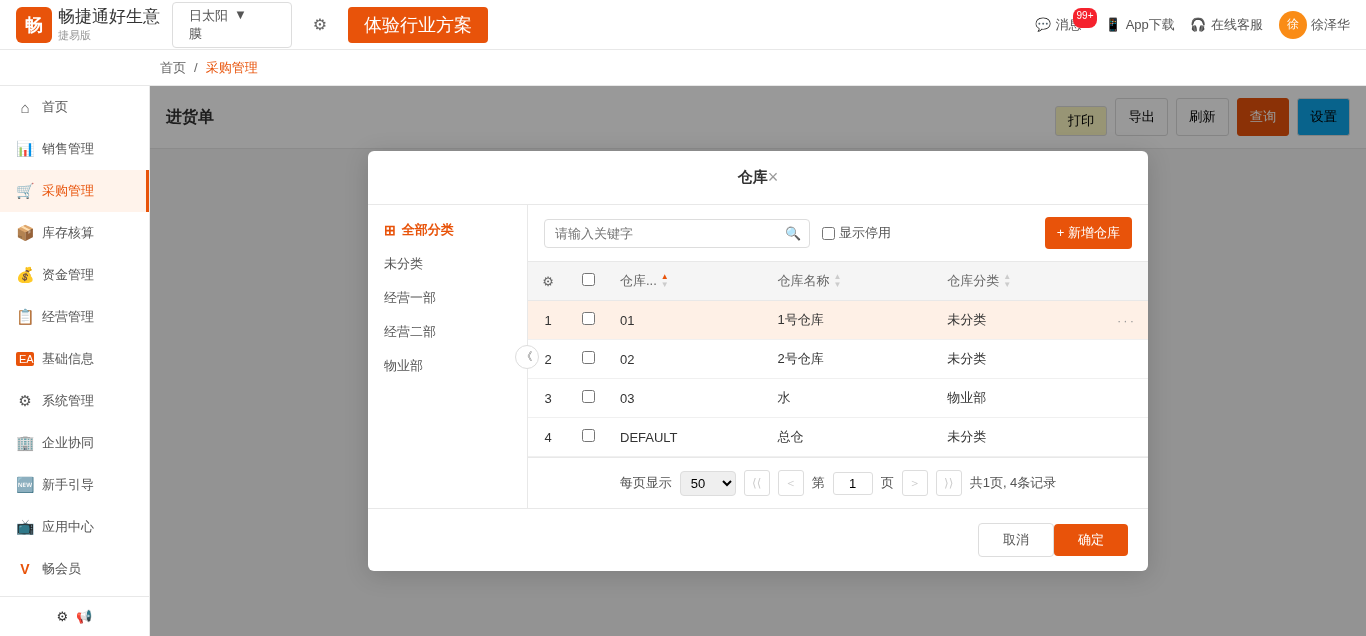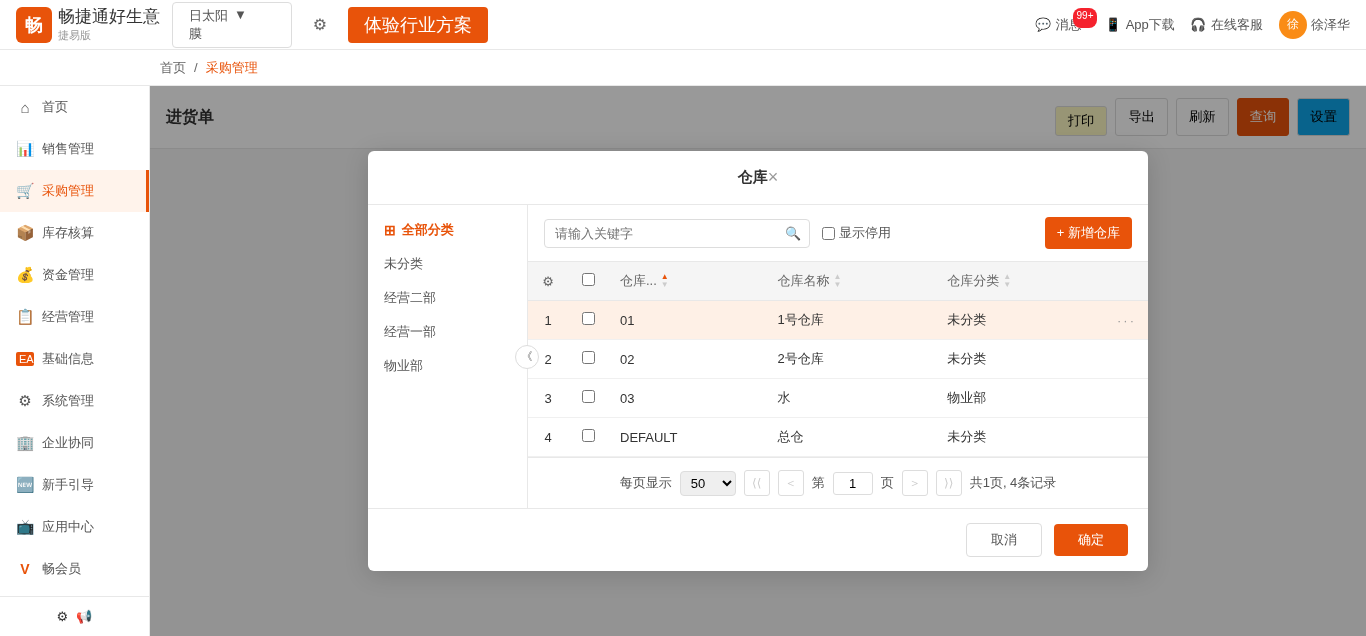--- a/index.html
+++ b/index.html
@@ -79,21 +79,21 @@
     .sort-arrows .up { color: #e8530a; }
 
     
     .modal-pagination { padding: 12px 16px; display: flex; align-items: center; justify-content: center; gap: 8px; border-top: 1px solid #e8e8e8; font-size: 13px; color: #555; }
     .page-size-select { border: 1px solid #ddd; border-radius: 4px; padding: 3px 6px; font-size: 13px; }
     .page-nav { width: 26px; height: 26px; display: flex; align-items: center; justify-content: center; cursor: pointer; border: 1px solid #ddd; border-radius: 3px; background: #fff; color: #555; font-size: 12px; }
     .page-nav.disabled { color: #ccc; cursor: not-allowed; }
     .page-input { width: 40px; text-align: center; border: 1px solid #ddd; border-radius: 3px; padding: 3px; font-size: 13px; }
 
     
-    .modal-footer { padding: 14px 20px; border-top: 1px solid #e8e8e8; display: flex; align-items: center; justify-content: flex-end; gap: 12px; }
+    .modal-footer { padding: 14px 20px; border-top: 1px solid #e8e8e8; display: flex; align-items: center; justify-content: flex-end; }
     .cancel-btn { padding: 7px 24px; border: 1px solid #ddd; border-radius: 4px; background: #fff; color: #555; cursor: pointer; font-size: 13px; }
     .confirm-btn { padding: 7px 24px; border: none; border-radius: 4px; background: #e8530a; color: white; cursor: pointer; font-size: 13px; }
 
     .more-dots { color: #999; letter-spacing: 2px; }
   </style>
 </head>
 <body>
 
 <div class="topbar">
   <div class="topbar-logo">
@@ -219,24 +219,24 @@
 
           <div class="modal-sidebar">
             <div class="modal-cat-item active">
               <span class="cat-icon">⊞</span>
               <span>全部分类</span>
             </div>
             <div class="modal-cat-item">
               <span>未分类</span>
             </div>
             <div class="modal-cat-item">
+              <span>经营一部</span>
+            </div>
+            <div class="modal-cat-item">
               <span>经营二部</span>
-            </div>
-            <div class="modal-cat-item">
-              <span>经营一部</span>
             </div>
             <div class="modal-cat-item">
               <span>物业部</span>
             </div>
             <div class="modal-sidebar-collapse">《</div>
           </div>
 
           <div class="modal-content-area">
 
             <div class="modal-toolbar">

